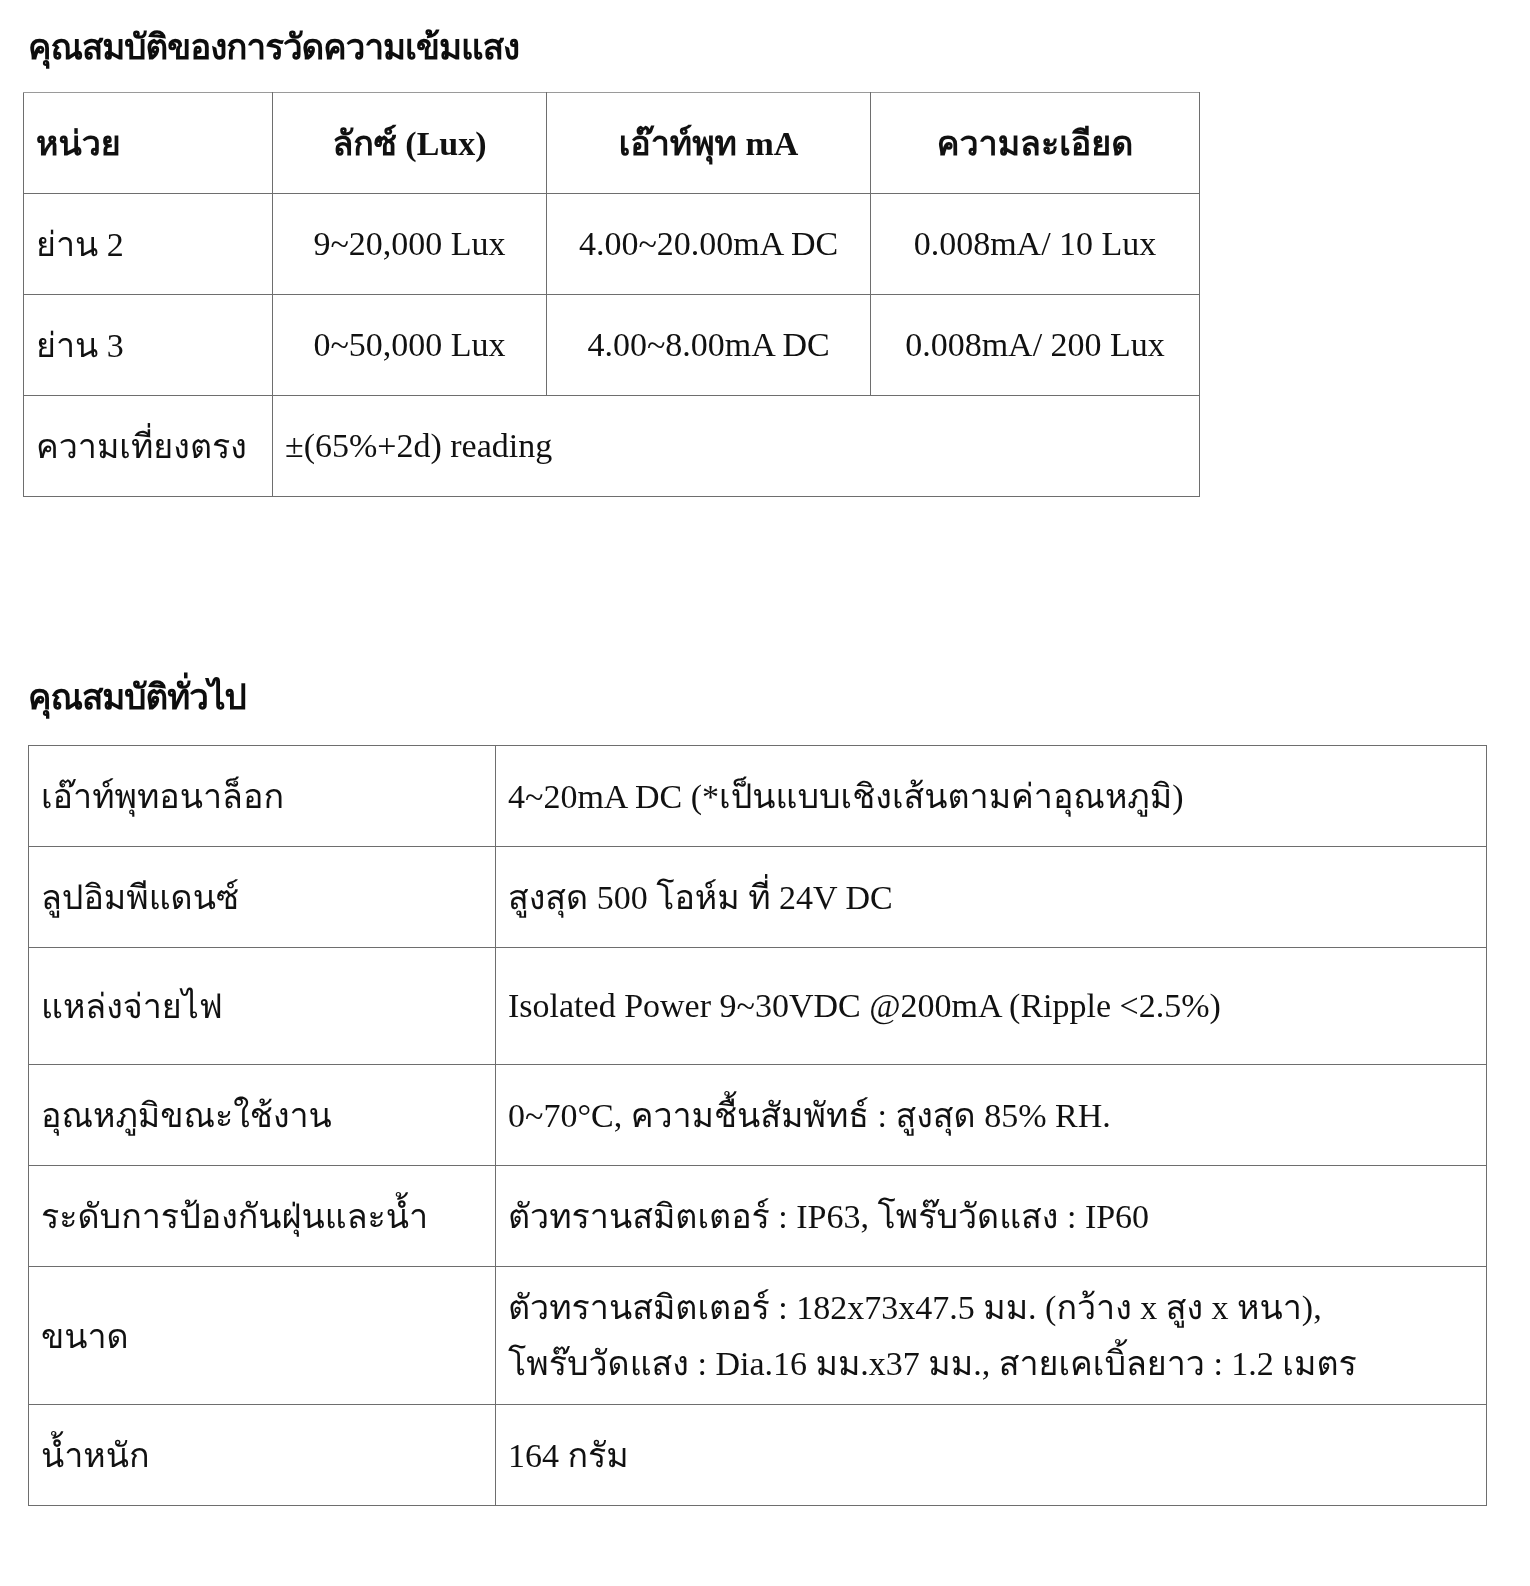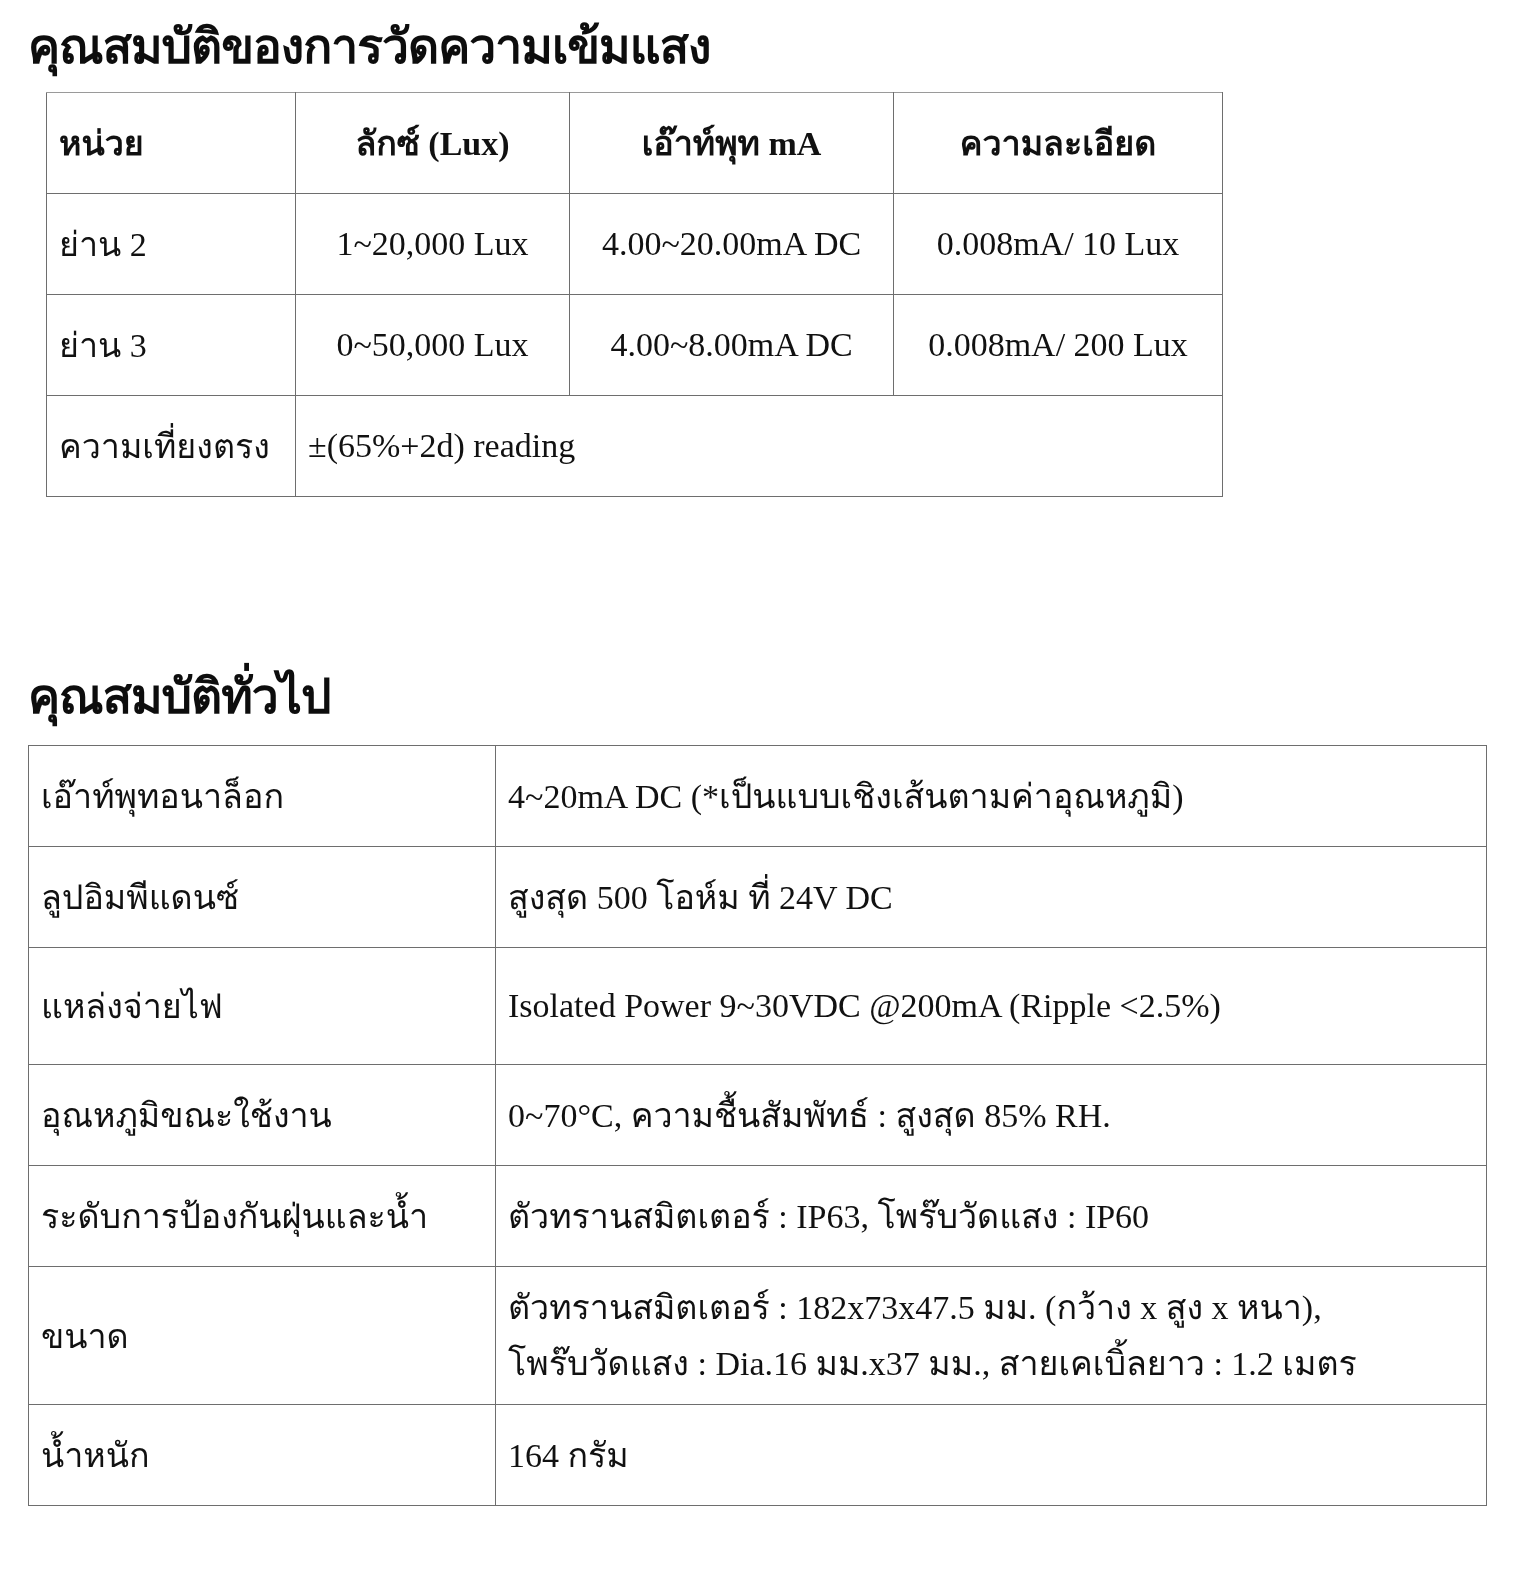--- a/index.html
+++ b/index.html
@@ -14,21 +14,21 @@
     font-family: "Liberation Serif", "DejaVu Serif", serif;
     color: #111111;
     overflow: hidden;
   }
   .section-title {
     position: absolute;
     left: 28px;
     margin: 0;
     font-family: "Liberation Sans", "DejaVu Sans", sans-serif;
     font-weight: bold;
-    font-size: 48px;
+    font-size: 35px;
     line-height: 50px;
     color: #0d0d0d;
     letter-spacing: -1px;
   }
   #title-1 { top: 22px; }
   #title-2 { top: 672px; }
 
   table {
     position: absolute;
     border-collapse: collapse;
@@ -39,21 +39,21 @@
     padding: 0 12px;
     font-size: 34px;
     font-weight: normal;
     vertical-align: middle;
     white-space: nowrap;
     overflow: hidden;
   }
 
   
   #spec-table {
-    left: 46px;
+    left: 23px;
     top: 92px;
     width: 1176px;
   }
   #spec-table col.c1 { width: 249px; }
   #spec-table col.c2 { width: 274px; }
   #spec-table col.c3 { width: 324px; }
   #spec-table col.c4 { width: 329px; }
   #spec-table tr { height: 101px; }
   #spec-table th {
     font-weight: bold;
@@ -97,21 +97,21 @@
   </colgroup>
   <tbody>
       <tr class="header-row">
     <th class="left">หน่วย</th>
     <th>ลักซ์ (Lux)</th>
     <th>เอ๊าท์พุท mA</th>
     <th>ความละเอียด</th>
   </tr>
   <tr>
     <td class="left">ย่าน 2</td>
-    <td>1~20,000 Lux</td>
+    <td>9~20,000 Lux</td>
     <td>4.00~20.00mA DC</td>
     <td>0.008mA/ 10 Lux</td>
   </tr>
   <tr>
     <td class="left">ย่าน 3</td>
     <td>0~50,000 Lux</td>
     <td>4.00~8.00mA DC</td>
     <td>0.008mA/ 200 Lux</td>
   </tr>
   <tr>

